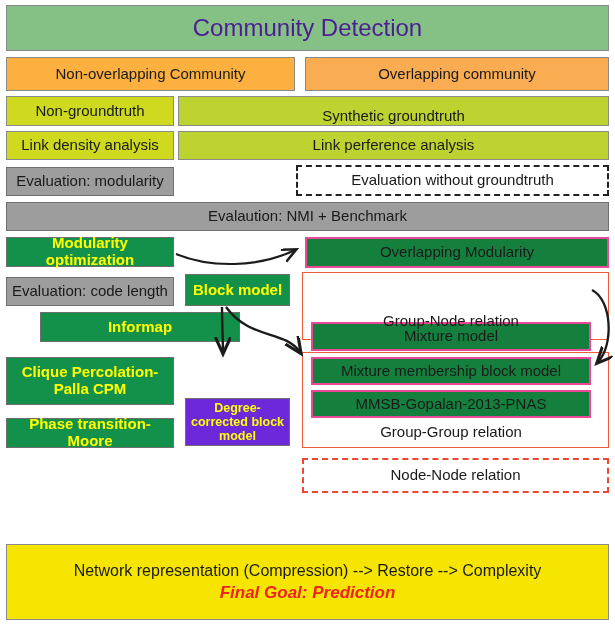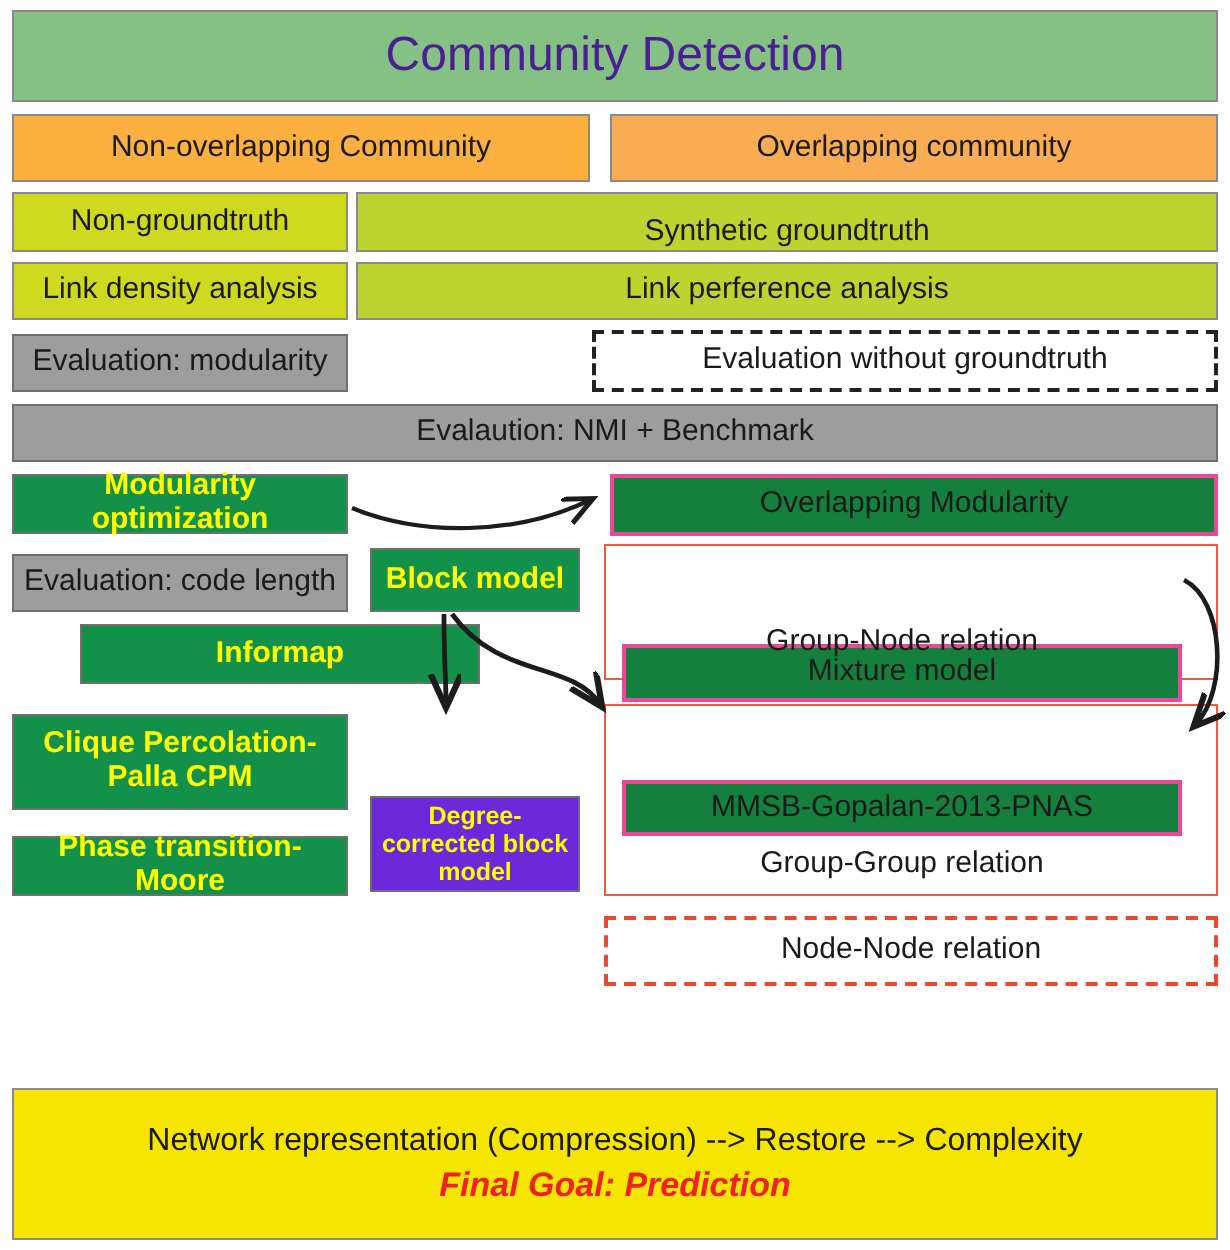--- a/index.html
+++ b/index.html
@@ -131,20 +131,23 @@
   </div>
   <div class="box c-pink big-text" style="left:311px;top:276px;width:280px;height:29px;margin-top:46px;">
     <span>Mixture model</span>
   </div>
   <div class="box big-text" style="left:311px;top:307px;width:280px;height:28px;border:none;background:transparent;">
     <span>Group-Node relation</span>
   </div>
 
   <div class="box solid-red" style="left:302px;top:352px;width:307px;height:96px;display:block;">
   </div>
+  <div class="box c-pink big-text" style="left:311px;top:357px;width:280px;height:28px;">
+    <span>Mixture membership block model</span>
+  </div>
   <div class="box c-pink big-text" style="left:311px;top:390px;width:280px;height:28px;">
     <span>MMSB-Gopalan-2013-PNAS</span>
   </div>
   <div class="box big-text" style="left:311px;top:419px;width:280px;height:26px;border:none;background:transparent;">
     <span>Group-Group relation</span>
   </div>
 
   <div class="box dash-red big-text" style="left:302px;top:458px;width:307px;height:35px;">
     <span>Node-Node relation</span>
   </div>

